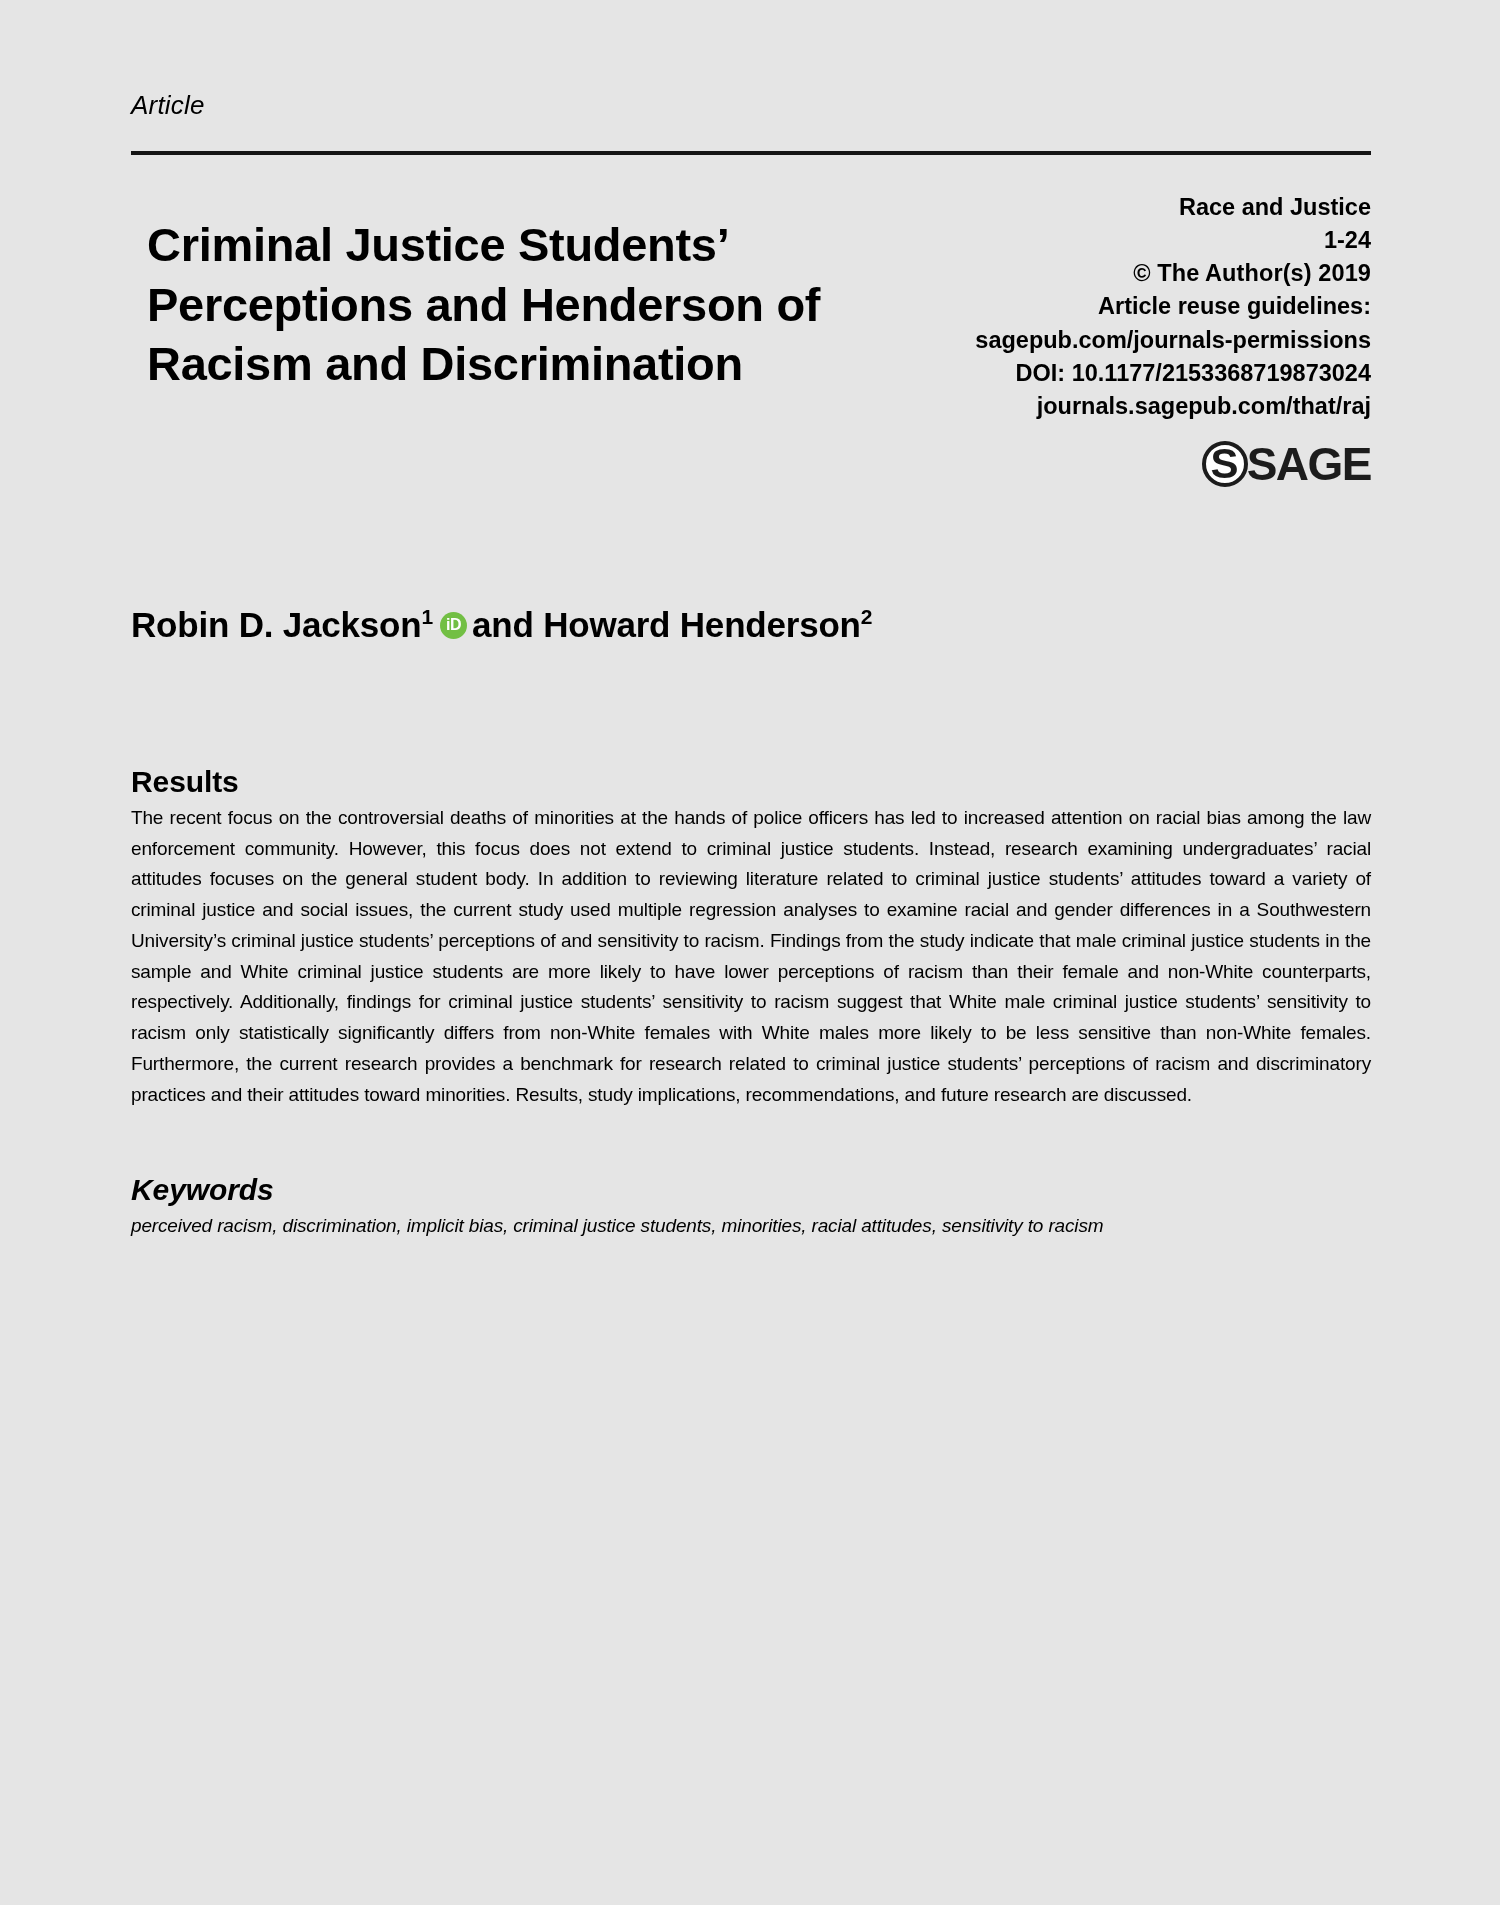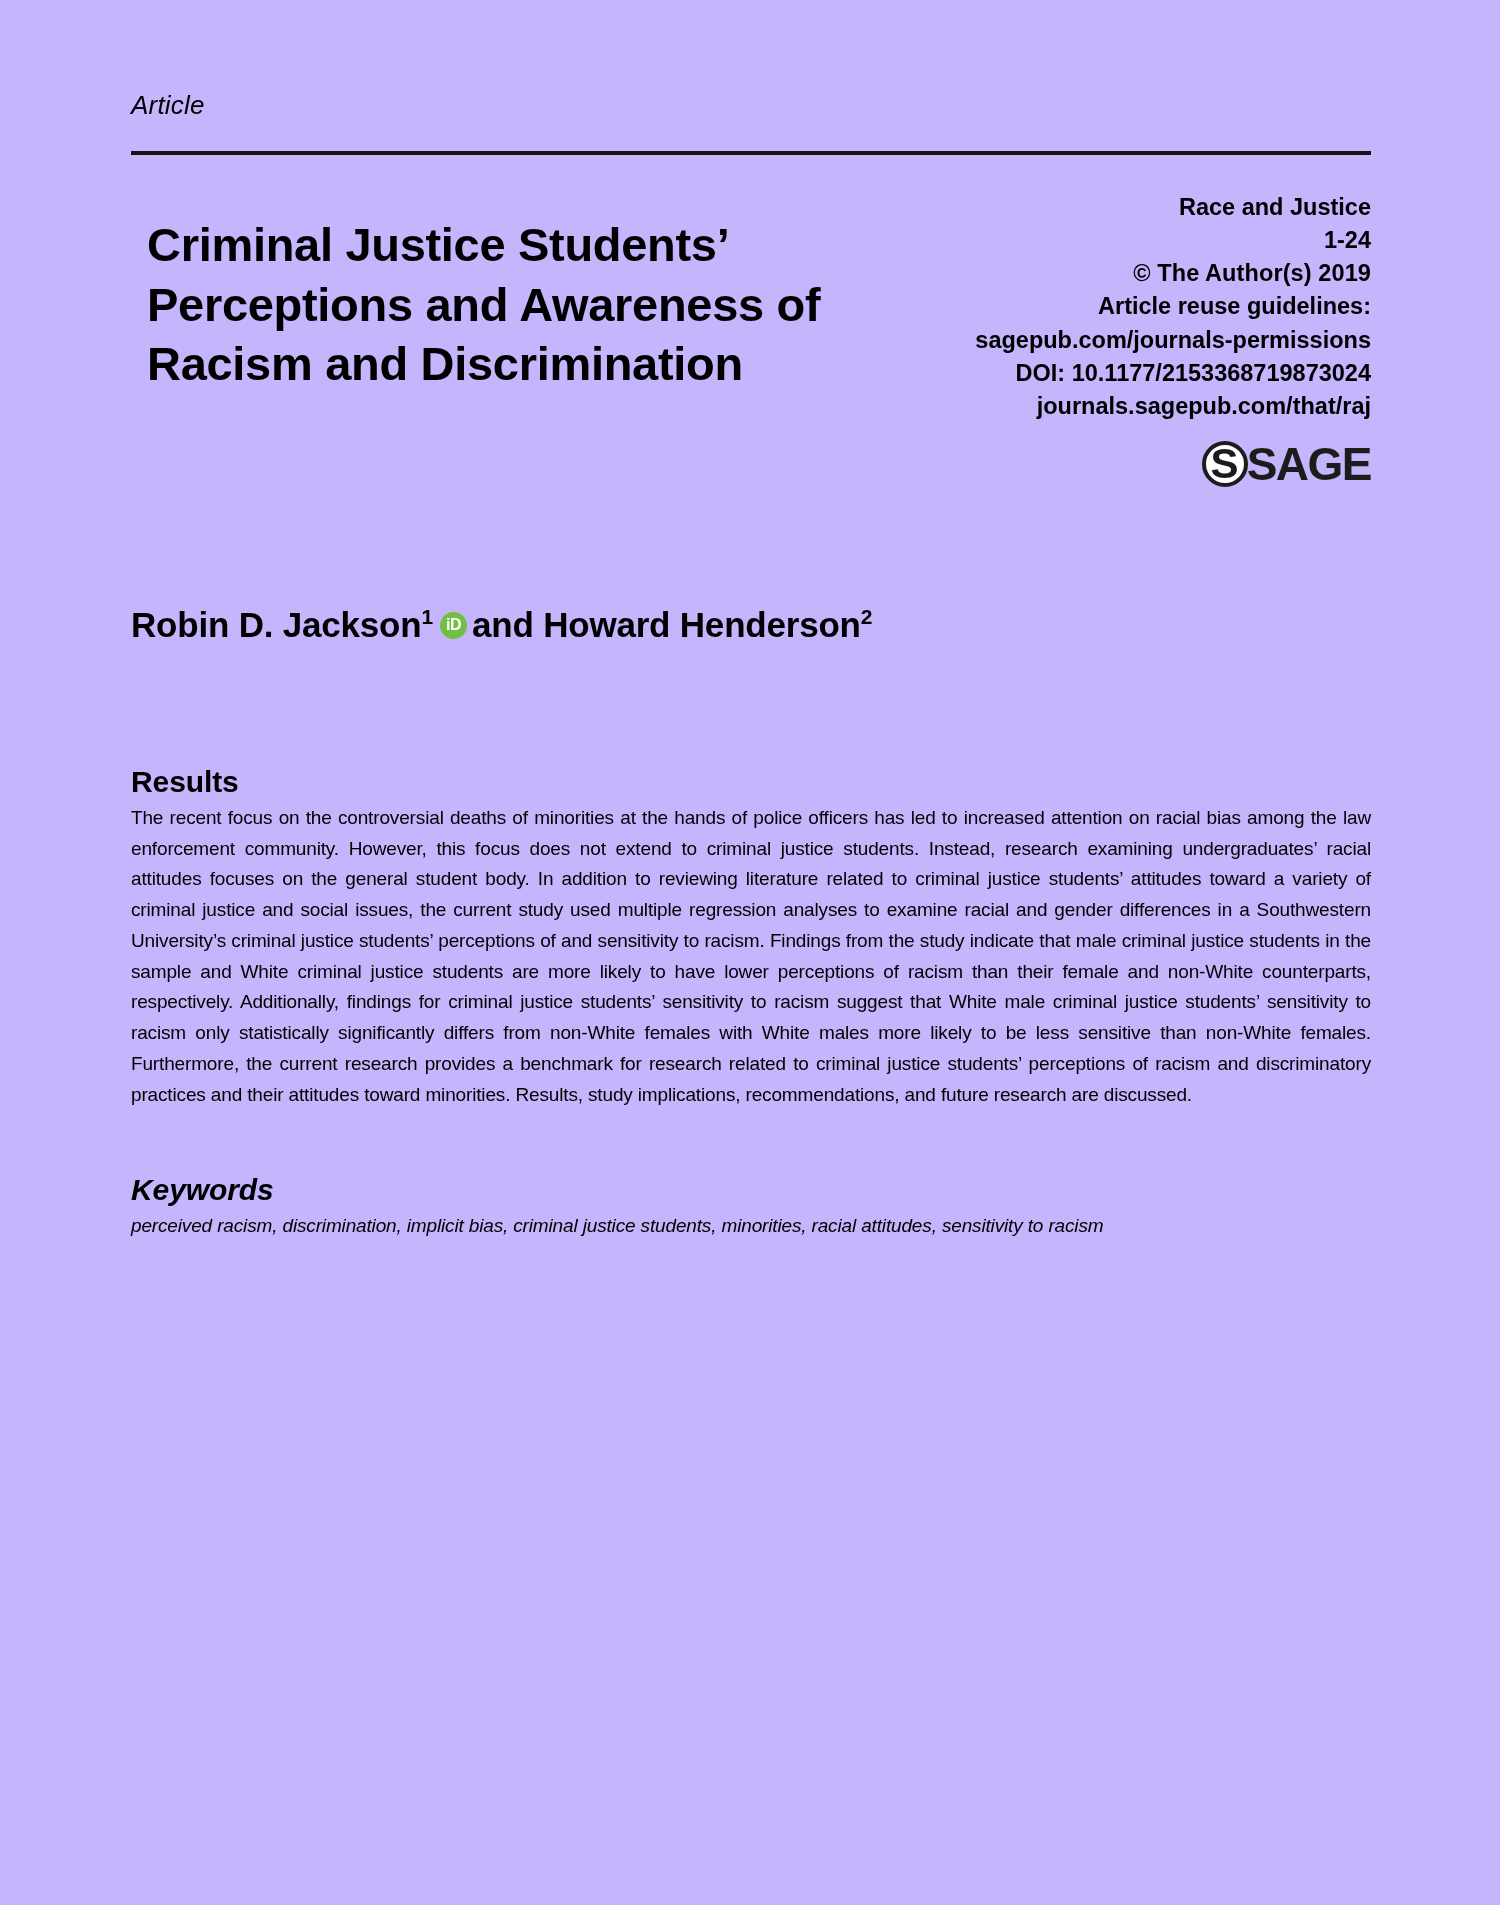--- a/index.html
+++ b/index.html
@@ -11,21 +11,21 @@
     width: 1500px;
     height: 1905px;
     font-family: "Liberation Sans", sans-serif;
     color: #000000;
     overflow: hidden;
   }
   .page {
     position: relative;
     width: 1500px;
     height: 1905px;
-    background: #c4b5fd;
+    background: #e5e5e5;
     box-sizing: border-box;
   }
   .content {
     position: absolute;
     left: 131px;
     top: 0;
     width: 1240px;
   }
 
   
@@ -182,21 +182,21 @@
   <div class="content">
 
     <div class="runhead">Article</div>
 
     <div class="rule"></div>
 
     <div class="head-row">
 
       <h1 class="title">
         <span class="tline">Criminal Justice Students’</span>
-        <span class="tline">Perceptions and Awareness of</span>
+        <span class="tline">Perceptions and Henderson of</span>
         <span class="tline">Racism and Discrimination</span>
       </h1>
 
       <div class="meta">
         <div>Race and Justice</div>
         <div>1-24</div>
         <div class="copyline">© The Author(s) 2019</div>
         <div>Article reuse guidelines:</div>
         <div>sagepub.com/journals-permissions</div>
         <div>DOI: 10.1177/2153368719873024</div>

